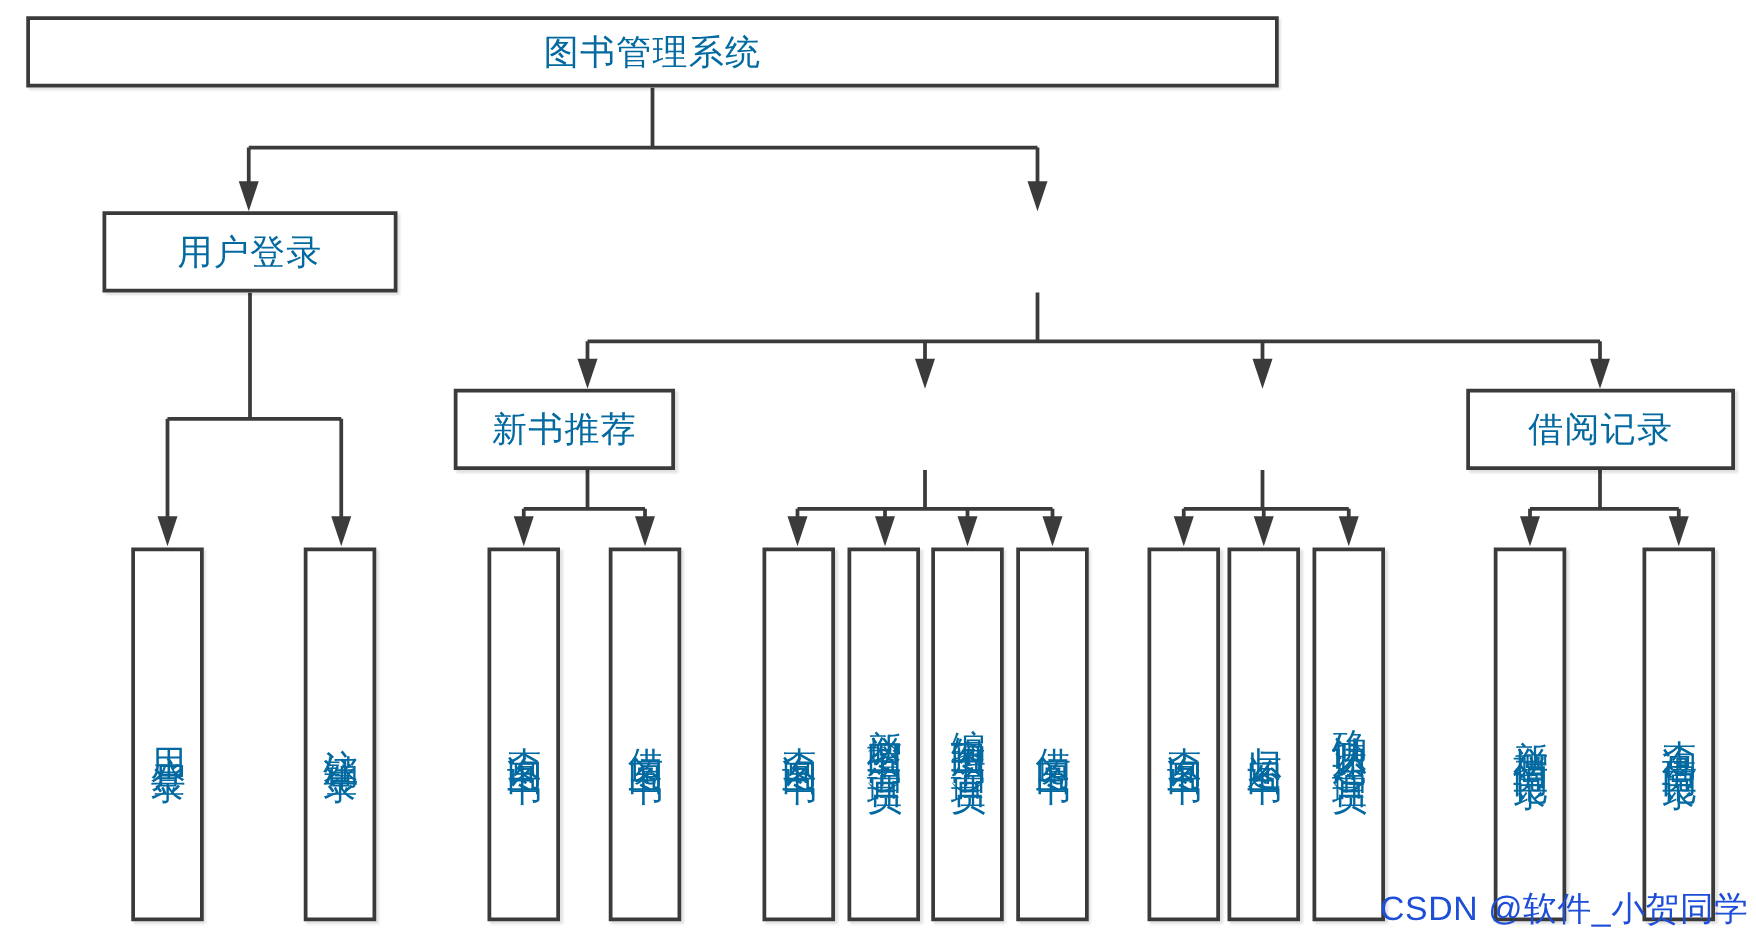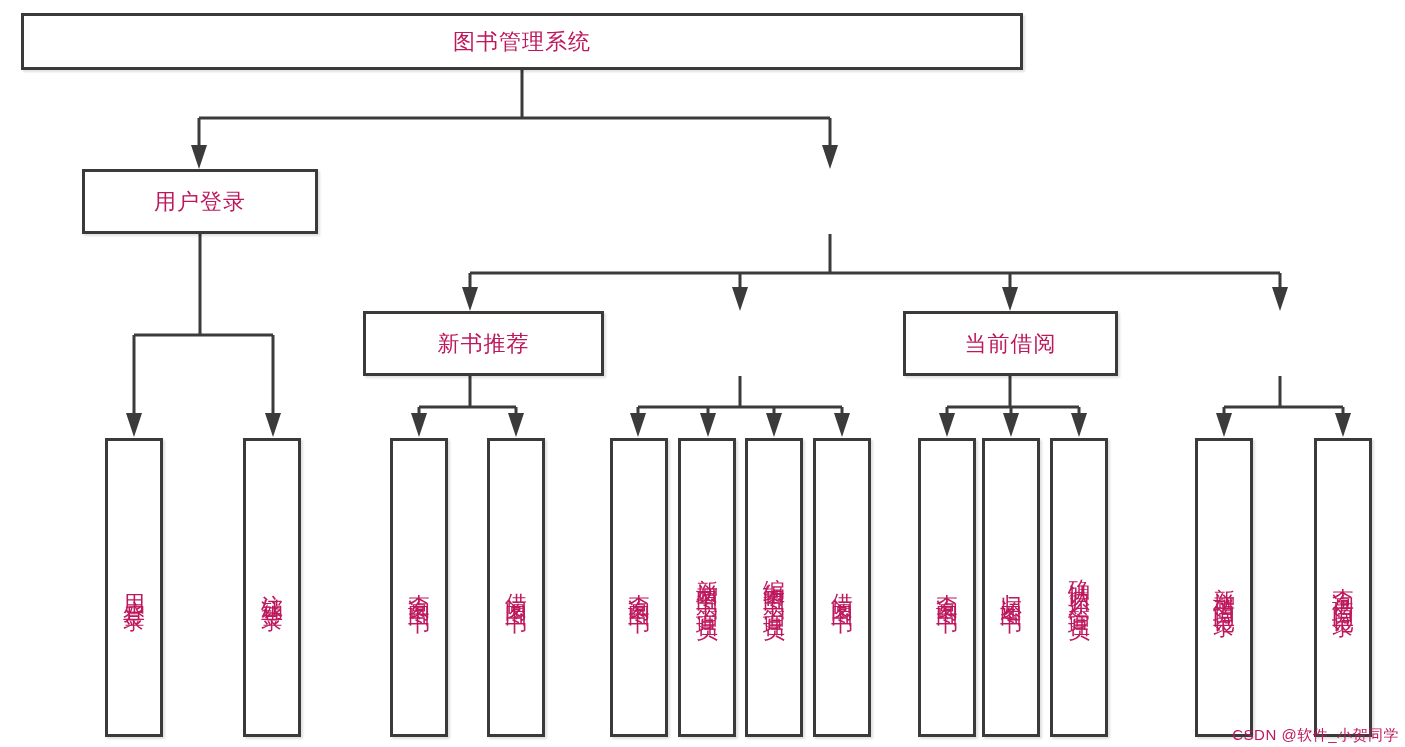--- a/index.html
+++ b/index.html
@@ -18,38 +18,38 @@
     pointer-events: none;
   }
   .node {
     position: absolute;
     box-sizing: border-box;
     border: 3px solid #3a3a3a;
     background: #ffffff;
     display: flex;
     align-items: center;
     justify-content: center;
-    color: #be185d;
-    font-size: 22px;
+    color: #0369a1;
+    font-size: 28px;
     letter-spacing: 1px;
     box-shadow: 2px 2px 2px rgba(0,0,0,0.12);
     white-space: nowrap;
   }
   .node.v {
     writing-mode: vertical-rl;
     text-orientation: upright;
     letter-spacing: 6px;
     line-height: 1;
   }
   .watermark {
     position: absolute;
     right: 6px;
     bottom: 2px;
-    color: #be185d;
-    font-size: 15px;
+    color: #1d4ed8;
+    font-size: 27px;
     letter-spacing: 0.5px;
     z-index: 5;
   }
 </style>
 </head>
 <body>
 
 <div class="canvas">
 
   <svg class="connectors" viewBox="0 0 1405 747" xmlns="http://www.w3.org/2000/svg">
@@ -80,22 +80,22 @@
       <polygon points="1071,413 1087,413 1079,437"></polygon>
       <polygon points="1216,413 1232,413 1224,437"></polygon>
       <polygon points="1335,413 1351,413 1343,437"></polygon>
     </g>
   </svg>
 
   <div class="node" style="left:21px;top:13px;width:1002px;height:57px">图书管理系统</div>
 
   <div class="node" style="left:82px;top:169px;width:236px;height:65px">用户登录</div>
 
-  <div class="node" style="left:363px;top:311px;width:241px;height:65px">新书推荐</div>
-  <div class="node" style="left:903px;top:311px;width:215px;height:65px">当前借阅</div>
+  <div class="node" style="left:363px;top:311px;width:177px;height:65px">新书推荐</div>
+  <div class="node" style="left:1173px;top:311px;width:215px;height:65px">借阅记录</div>
 
   <div class="node v" style="left:105px;top:438px;width:58px;height:299px">用户登录</div>
   <div class="node v" style="left:243px;top:438px;width:58px;height:299px">注销登录</div>
 
   <div class="node v" style="left:390px;top:438px;width:58px;height:299px">查询图书</div>
   <div class="node v" style="left:487px;top:438px;width:58px;height:299px">借阅图书</div>
 
   <div class="node v" style="left:610px;top:438px;width:58px;height:299px">查询图书</div>
   <div class="node v" style="left:678px;top:438px;width:58px;height:299px">新增图书（管理员）</div>
   <div class="node v" style="left:745px;top:438px;width:58px;height:299px">编辑图书（管理员）</div>

